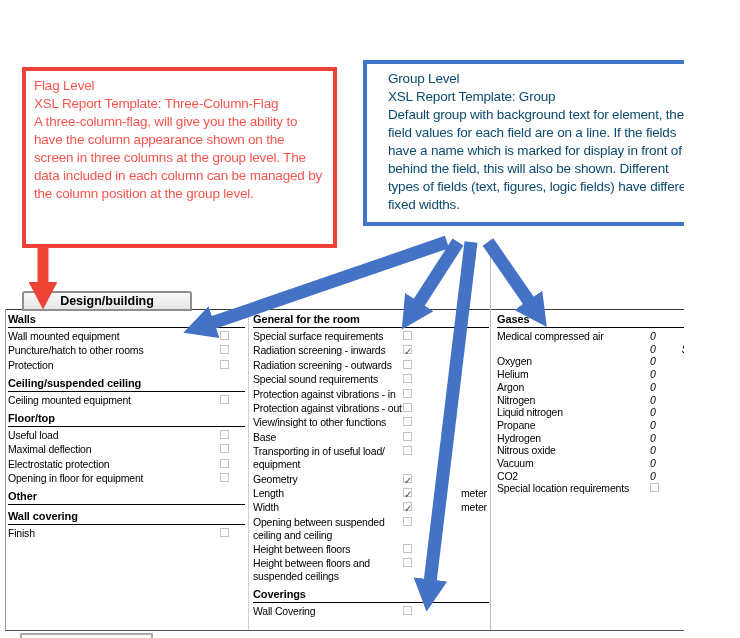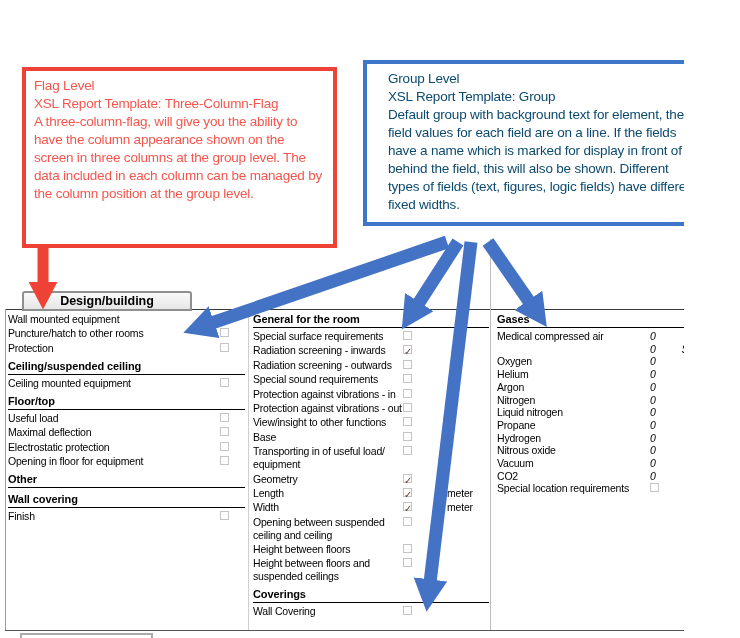--- a/index.html
+++ b/index.html
@@ -47,21 +47,21 @@
   .col-mid .lbl{width:150px;}
   .col-right .lbl{width:151px;}
   .cb{position:absolute;top:1px;width:9px;height:9px;box-sizing:border-box;
       border:1px solid #c4c4c4;background:#fefefe;text-align:center;}
   .col-left .cb{left:212px;}
   .col-mid .cb{left:150px;}
   .col-right .cb{left:153px;}
   .ck{font-style:normal;font-size:10px;line-height:8px;color:#5f4638;position:relative;top:-1px;}
   .num{position:absolute;left:153px;top:0;font-style:italic;}
   .money{position:absolute;left:185px;top:0;font-style:italic;}
-  .sfx{position:absolute;left:194px;top:0;}
+  .sfx{position:absolute;left:208px;top:0;}
 </style>
 </head>
 <body>
 
 <div class="page">
 
   <div class="callout callout-red">
     <div>Flag Level</div>
     <div>XSL Report Template: Three-Column-Flag</div>
     <div>A three-column-flag, will give you the ability to have the column appearance shown on the screen in three columns at the group level. The data included in each column can be managed by the column position at the group level.</div>
@@ -79,20 +79,21 @@
   <div class="line divider-1"></div>
   <div class="line divider-2"></div>
 
   <div class="tab">
     <span>Design/building</span>
   </div>
   <div class="partial-tab"></div>
 
   <div class="col col-left">
     <div class="sec">
+      <div class="sec-h">Walls</div>
       <div class="row"><span class="lbl">Wall mounted equipment</span><span class="cb"><i class="ck"></i></span></div>
       <div class="row"><span class="lbl">Puncture/hatch to other rooms</span><span class="cb"><i class="ck"></i></span></div>
       <div class="row"><span class="lbl">Protection</span><span class="cb"><i class="ck"></i></span></div>
     </div>
     <div class="sec">
       <div class="sec-h">Ceiling/suspended ceiling</div>
       <div class="row"><span class="lbl">Ceiling mounted equipment</span><span class="cb"><i class="ck"></i></span></div>
     </div>
     <div class="sec">
       <div class="sec-h">Floor/top</div>

